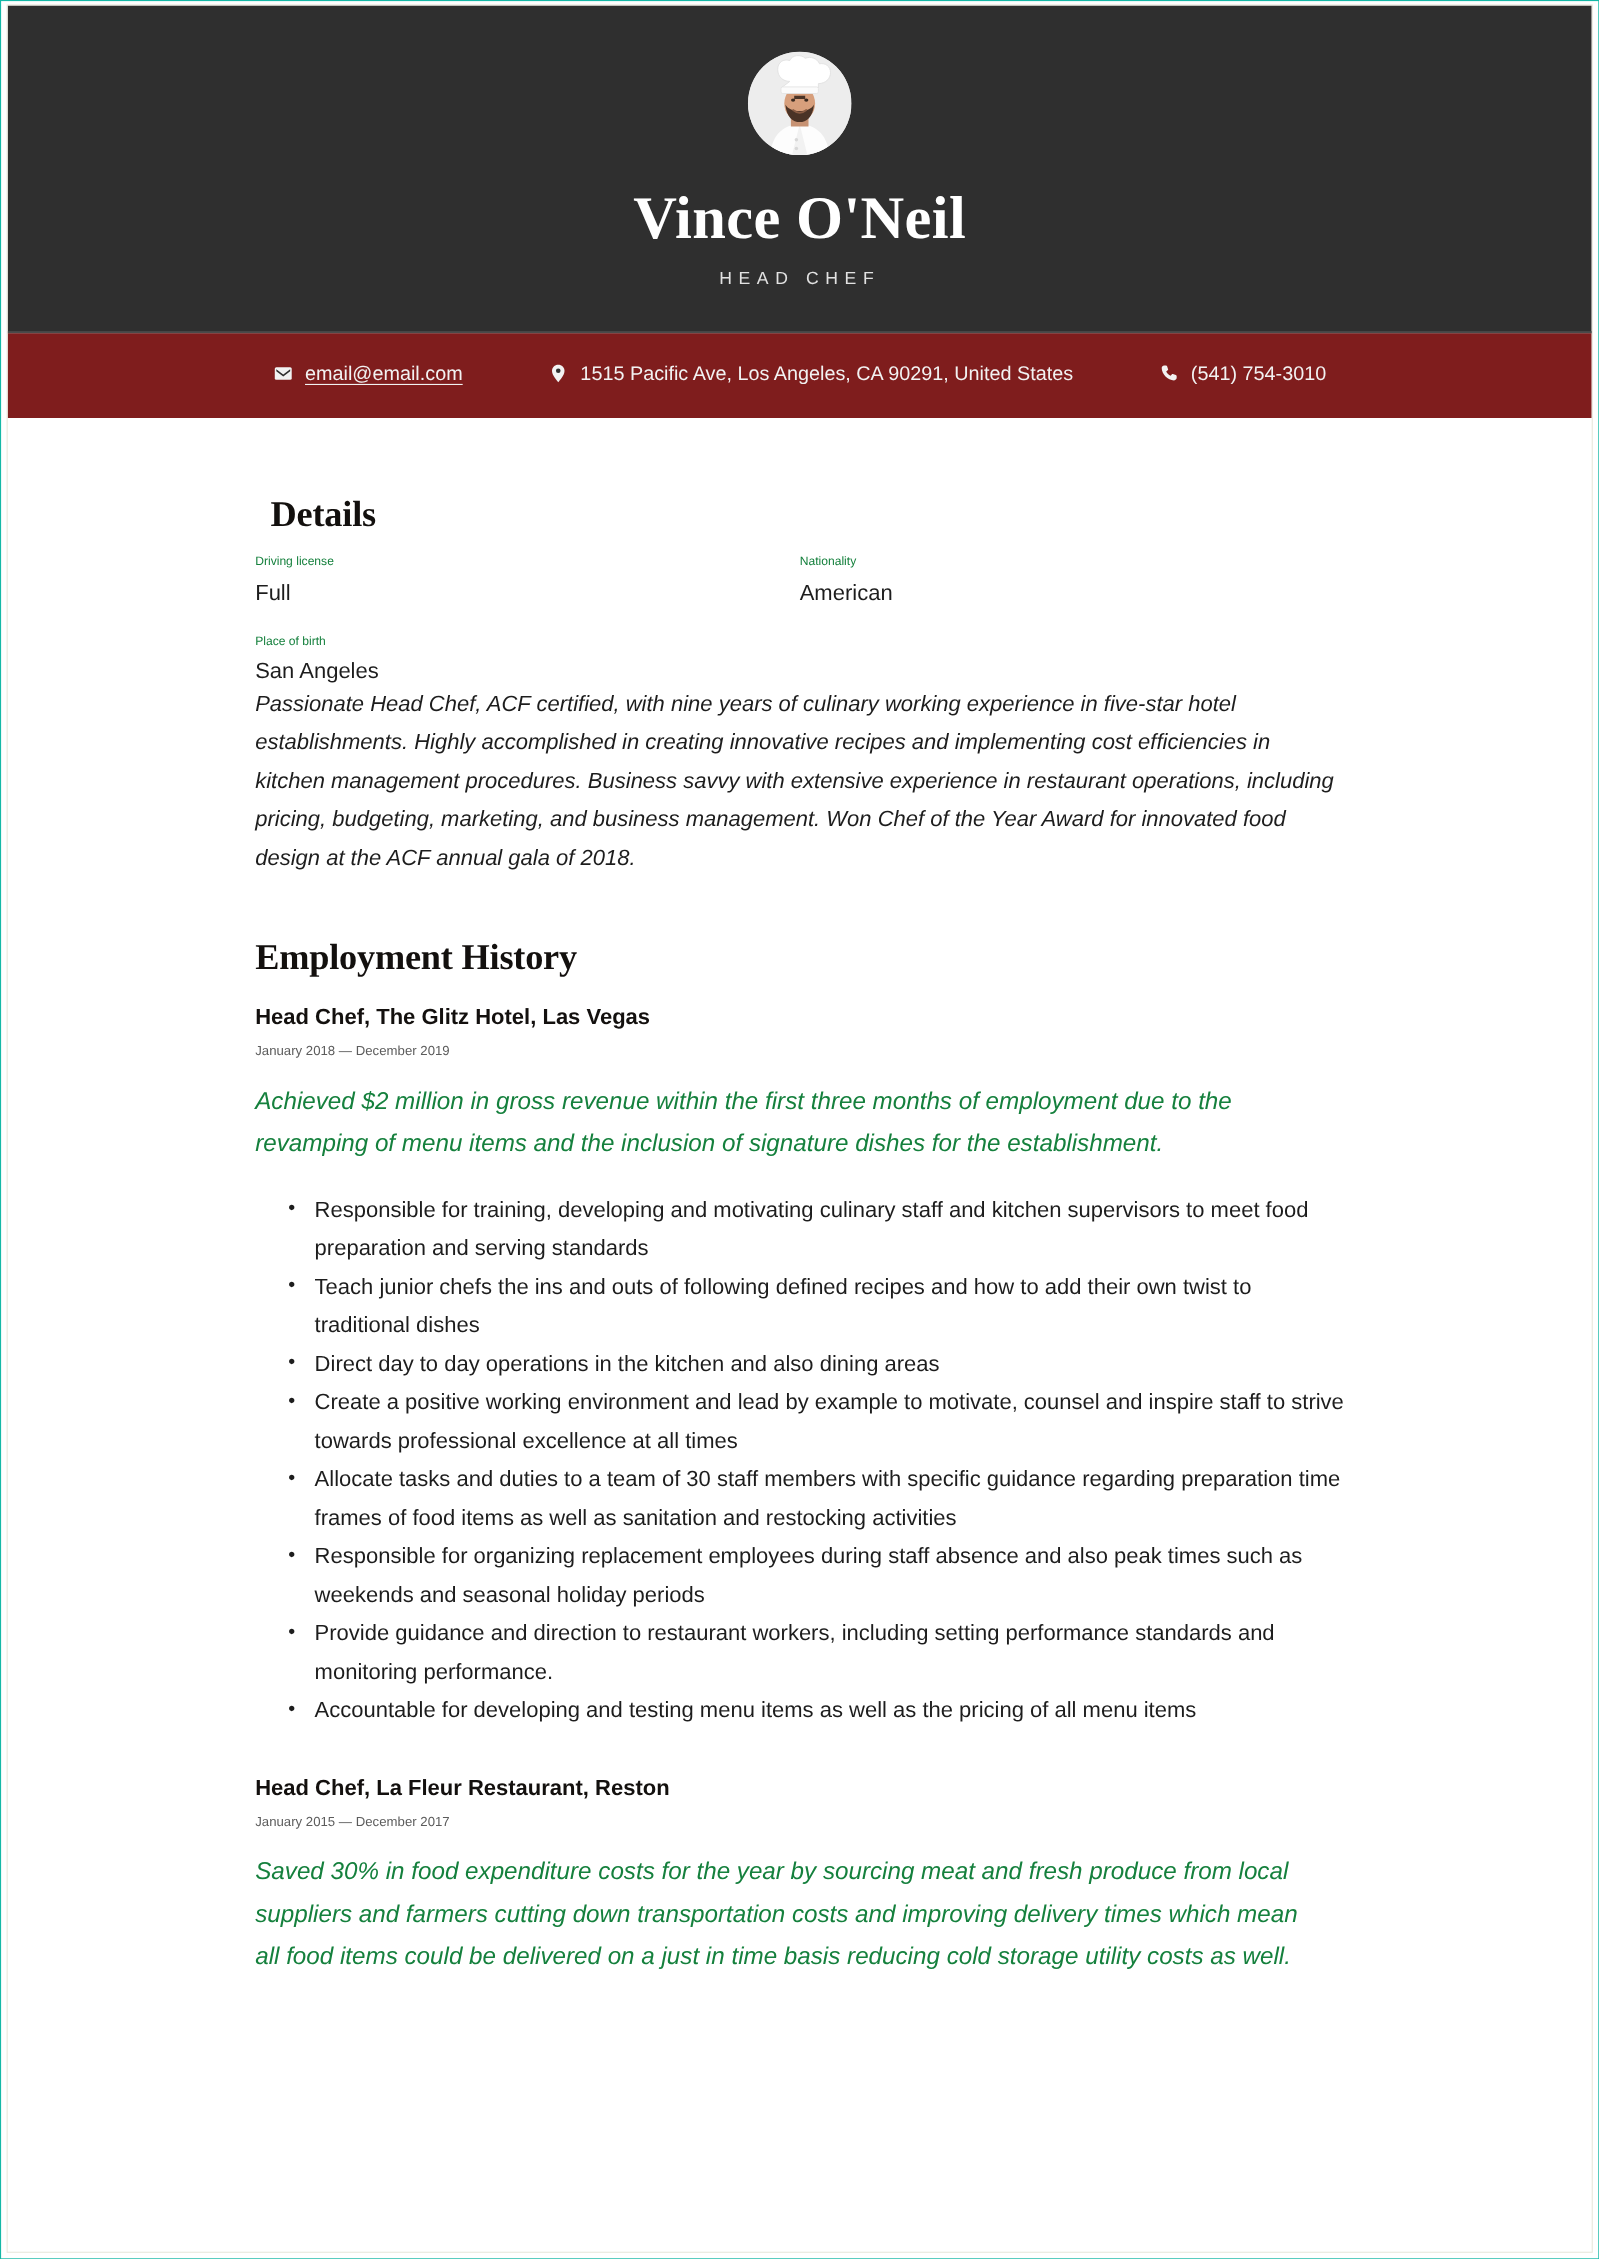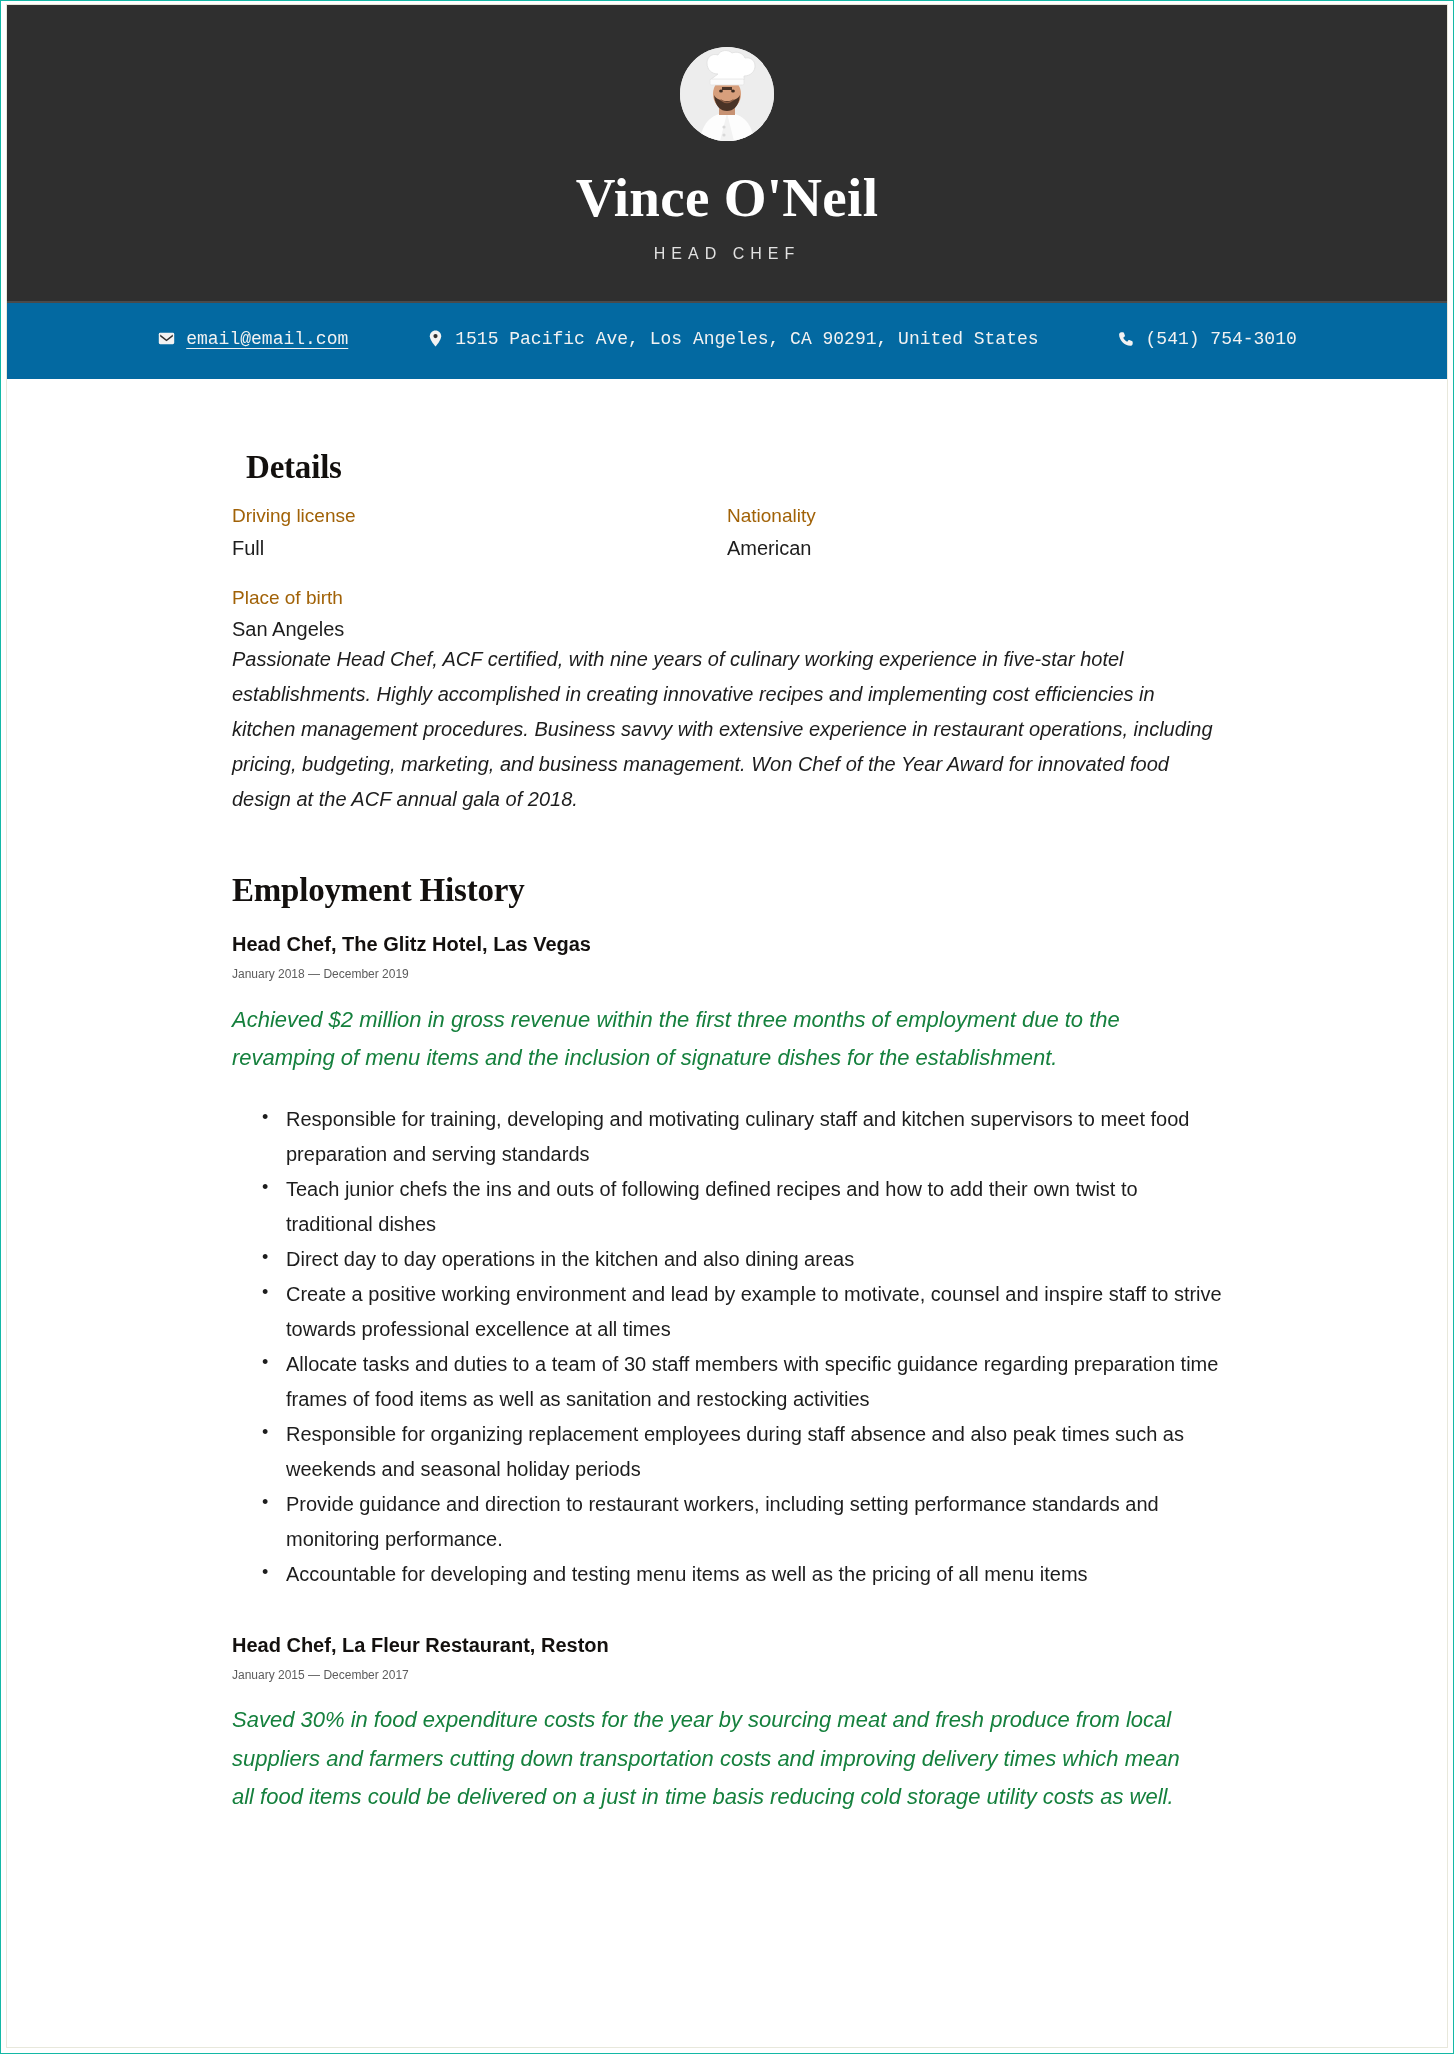--- a/index.html
+++ b/index.html
@@ -62,27 +62,26 @@
     font-family: "Liberation Sans", sans-serif;
     font-size: 16px;
     color: #e2e2e2;
     letter-spacing: 6px;
     text-transform: uppercase;
     margin: 0;
   }
 
   
   .contact-bar {
-    background: #0369a1;
+    background: #7f1d1d;
     padding: 26px 0 30px 0;
     display: flex;
     justify-content: center;
     align-items: center;
     gap: 78px;
-    font-family: Liberation Mono, monospace;
   }
   .contact-item {
     display: flex;
     align-items: center;
     gap: 11px;
     color: #f2f2f2;
     font-size: 18px;
     white-space: nowrap;
   }
   .contact-item .ci-icon {
@@ -117,22 +116,22 @@
   .h-profile { margin-top: 62px; margin-bottom: 20px; }
   .h-employment { margin-top: 55px; margin-bottom: 22px; }
 
   .details-grid {
     display: grid;
     grid-template-columns: 1fr 1fr;
     column-gap: 0;
     row-gap: 25px;
   }
   .detail-label {
-    font-size: 19px;
-    color: #a16207;
+    font-size: 11px;
+    color: #15803d;
     margin-bottom: 8px;
     line-height: 1.25;
   }
   .detail-value {
     font-size: 20px;
     color: #1d1d1d;
     line-height: 1.25;
   }
 
   .profile-text {

